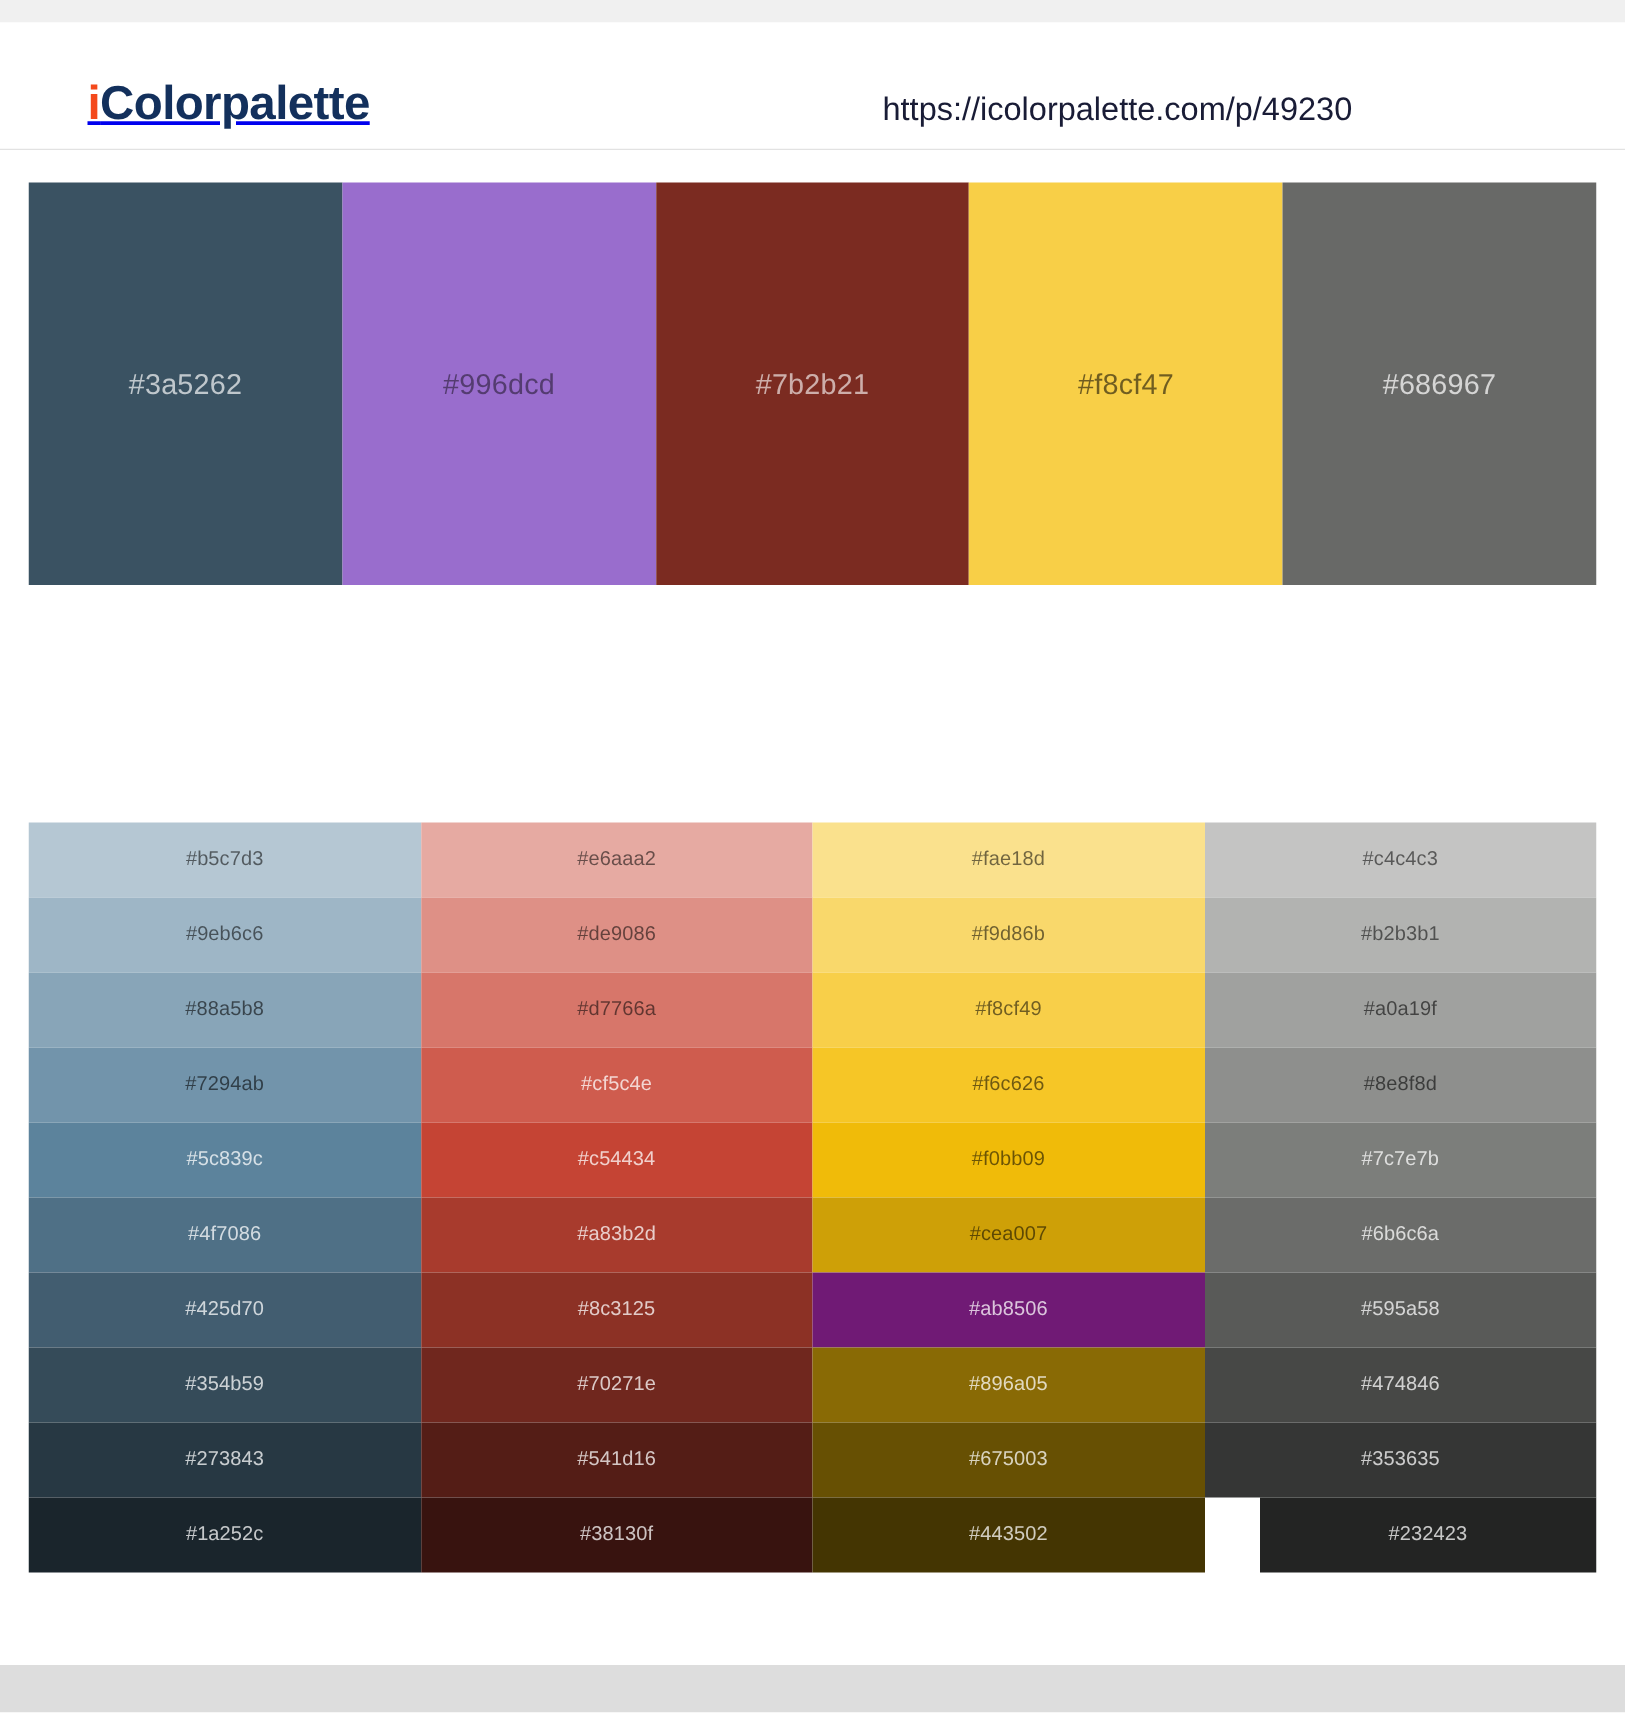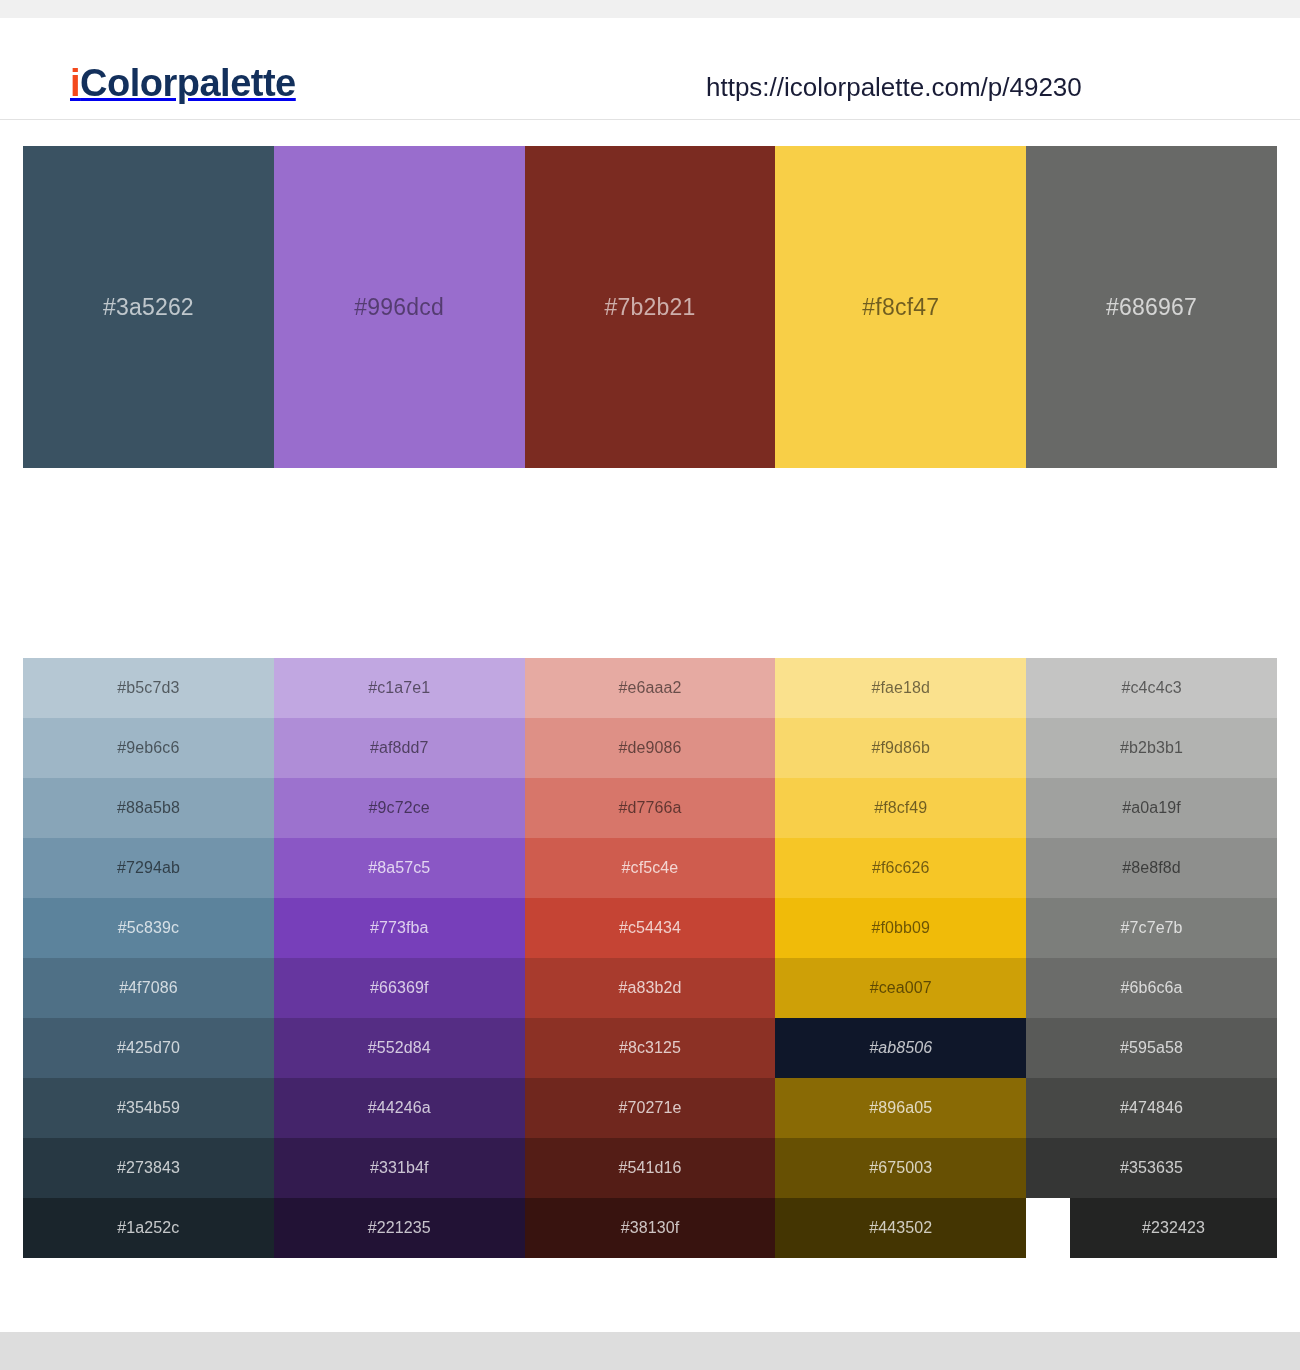--- a/index.html
+++ b/index.html
@@ -154,51 +154,39 @@
         <div class="grid-cell" style="background: rgb(136, 165, 184); color: rgba(0, 0, 0, 0.58);">#88a5b8</div>
         <div class="grid-cell" style="background: rgb(114, 148, 171); color: rgba(0, 0, 0, 0.58);">#7294ab</div>
         <div class="grid-cell" style="background: rgb(92, 131, 156); color: rgba(255, 255, 255, 0.75);">#5c839c</div>
         <div class="grid-cell" style="background: rgb(79, 112, 134); color: rgba(255, 255, 255, 0.75);">#4f7086</div>
         <div class="grid-cell" style="background: rgb(66, 93, 112); color: rgba(255, 255, 255, 0.75);">#425d70</div>
         <div class="grid-cell" style="background: rgb(53, 75, 89); color: rgba(255, 255, 255, 0.75);">#354b59</div>
         <div class="grid-cell" style="background: rgb(39, 56, 67); color: rgba(255, 255, 255, 0.75);">#273843</div>
         <div class="grid-cell" style="background: rgb(26, 37, 44); color: rgba(255, 255, 255, 0.75);">#1a252c</div>
       </div>
       <div class="grid-col">
-        <div class="grid-cell" style="background: rgb(193, 167, 225); color: rgba(0, 0, 0, 0.55);">#c1a7e1</div>
-        <div class="grid-cell" style="background: rgb(175, 141, 215); color: rgba(0, 0, 0, 0.55);">#af8dd7</div>
-        <div class="grid-cell" style="background: rgb(156, 114, 206); color: rgba(0, 0, 0, 0.55);">#9c72ce</div>
-        <div class="grid-cell" style="background: rgb(138, 87, 197); color: rgba(255, 255, 255, 0.75);">#8a57c5</div>
-        <div class="grid-cell" style="background: rgb(119, 63, 186); color: rgba(255, 255, 255, 0.75);">#773fba</div>
-        <div class="grid-cell" style="background: rgb(102, 54, 159); color: rgba(255, 255, 255, 0.75);">#66369f</div>
-        <div class="grid-cell" style="background: rgb(85, 45, 132); color: rgba(255, 255, 255, 0.75);">#552d84</div>
-        <div class="grid-cell" style="background: rgb(68, 36, 106); color: rgba(255, 255, 255, 0.75);">#44246a</div>
-        <div class="grid-cell" style="background: rgb(51, 27, 79); color: rgba(255, 255, 255, 0.75);">#331b4f</div>
-        <div class="grid-cell" style="background: rgb(34, 18, 53); color: rgba(255, 255, 255, 0.75);">#221235</div>
-      </div>
-      <div class="grid-col">
         <div class="grid-cell" style="background: rgb(230, 170, 162); color: rgba(0, 0, 0, 0.55);">#e6aaa2</div>
         <div class="grid-cell" style="background: rgb(222, 144, 134); color: rgba(0, 0, 0, 0.55);">#de9086</div>
         <div class="grid-cell" style="background: rgb(215, 118, 106); color: rgba(0, 0, 0, 0.55);">#d7766a</div>
         <div class="grid-cell" style="background: rgb(207, 92, 78); color: rgba(255, 255, 255, 0.75);">#cf5c4e</div>
         <div class="grid-cell" style="background: rgb(197, 68, 52); color: rgba(255, 255, 255, 0.75);">#c54434</div>
         <div class="grid-cell" style="background: rgb(168, 59, 45); color: rgba(255, 255, 255, 0.75);">#a83b2d</div>
         <div class="grid-cell" style="background: rgb(140, 49, 37); color: rgba(255, 255, 255, 0.75);">#8c3125</div>
         <div class="grid-cell" style="background: rgb(112, 39, 30); color: rgba(255, 255, 255, 0.75);">#70271e</div>
         <div class="grid-cell" style="background: rgb(84, 29, 22); color: rgba(255, 255, 255, 0.75);">#541d16</div>
         <div class="grid-cell" style="background: rgb(56, 19, 15); color: rgba(255, 255, 255, 0.75);">#38130f</div>
       </div>
       <div class="grid-col">
         <div class="grid-cell" style="background: rgb(250, 225, 141); color: rgba(0, 0, 0, 0.55);">#fae18d</div>
         <div class="grid-cell" style="background: rgb(249, 216, 107); color: rgba(0, 0, 0, 0.55);">#f9d86b</div>
         <div class="grid-cell" style="background: rgb(248, 207, 73); color: rgba(0, 0, 0, 0.55);">#f8cf49</div>
         <div class="grid-cell" style="background: rgb(246, 198, 38); color: rgba(0, 0, 0, 0.55);">#f6c626</div>
         <div class="grid-cell" style="background: rgb(240, 187, 9); color: rgba(0, 0, 0, 0.55);">#f0bb09</div>
         <div class="grid-cell" style="background: rgb(206, 160, 7); color: rgba(0, 0, 0, 0.55);">#cea007</div>
-        <div class="grid-cell" style="background: #0f172a; color: rgba(255, 255, 255, 0.75); font-style: italic;">#ab8506</div>
+        <div class="grid-cell" style="background: #701a75; color: rgba(255, 255, 255, 0.75);">#ab8506</div>
         <div class="grid-cell" style="background: rgb(137, 106, 5); color: rgba(255, 255, 255, 0.75);">#896a05</div>
         <div class="grid-cell" style="background: rgb(103, 80, 3); color: rgba(255, 255, 255, 0.75);">#675003</div>
         <div class="grid-cell" style="background: rgb(68, 53, 2); color: rgba(255, 255, 255, 0.75);">#443502</div>
       </div>
       <div class="grid-col">
         <div class="grid-cell" style="background: rgb(196, 196, 195); color: rgba(0, 0, 0, 0.55);">#c4c4c3</div>
         <div class="grid-cell" style="background: rgb(178, 179, 177); color: rgba(0, 0, 0, 0.55);">#b2b3b1</div>
         <div class="grid-cell" style="background: rgb(160, 161, 159); color: rgba(0, 0, 0, 0.58);">#a0a19f</div>
         <div class="grid-cell" style="background: rgb(142, 143, 141); color: rgba(0, 0, 0, 0.58);">#8e8f8d</div>
         <div class="grid-cell" style="background: rgb(124, 126, 123); color: rgba(255, 255, 255, 0.75);">#7c7e7b</div>

